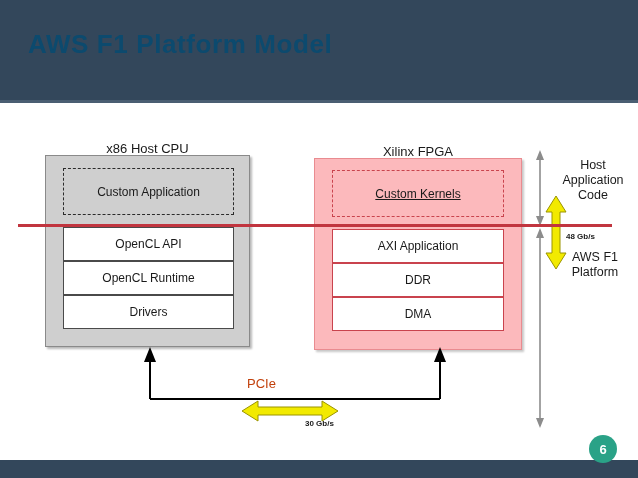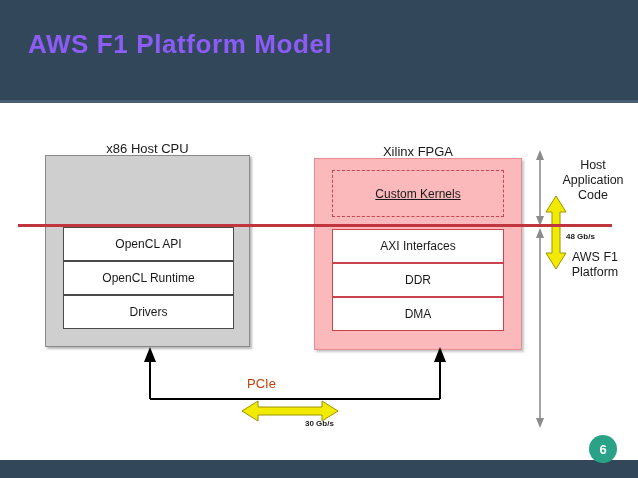--- a/index.html
+++ b/index.html
@@ -28,21 +28,21 @@
     left: 0; top: 100px;
     width: 638px;
     height: 3px;
     background: #4a5e72;
   }
   .slide-title {
     position: absolute;
     left: 28px; top: 29px;
     font-size: 26px;
     font-weight: bold;
-    color: #8b5cf6;
+    color: #0c4a6e;
     letter-spacing: 0.6px;
     white-space: nowrap;
   }
 
   
   .canvas {
     position: absolute;
     left: 0; top: 103px;
     width: 638px;
     height: 357px;
@@ -192,27 +192,28 @@
 <div class="header-bar"></div>
 <div class="header-divider"></div>
 <div class="slide-title">AWS F1 Platform Model</div>
 
 <div class="canvas">
 
   <div class="group-label label-host">x86 Host CPU</div>
   <div class="group-label label-fpga">Xilinx FPGA</div>
 
   <div class="container-box host-container"></div>
+  <div class="inner-box dashed-box b-custom-app">Custom Application</div>
   <div class="inner-box solid-box b-ocl-api">OpenCL API</div>
   <div class="inner-box solid-box b-ocl-rt">OpenCL Runtime</div>
   <div class="inner-box solid-box b-drivers">Drivers</div>
 
   <div class="container-box fpga-container"></div>
   <div class="inner-box dashed-box pink b-kernels">Custom Kernels</div>
-  <div class="inner-box solid-box pink b-axi">AXI Interfaces</div>
+  <div class="inner-box solid-box pink b-axi">AXI Application</div>
   <div class="inner-box solid-box pink b-ddr">DDR</div>
   <div class="inner-box solid-box pink b-dma">DMA</div>
 
   <svg class="pcie-svg">
 
     <g stroke="#000000" stroke-width="2" fill="none">
       <path d="M 150 296 L 150 253"></path>
       <path d="M 150 296 L 440 296"></path>
       <path d="M 440 296 L 440 253"></path>
     </g>

